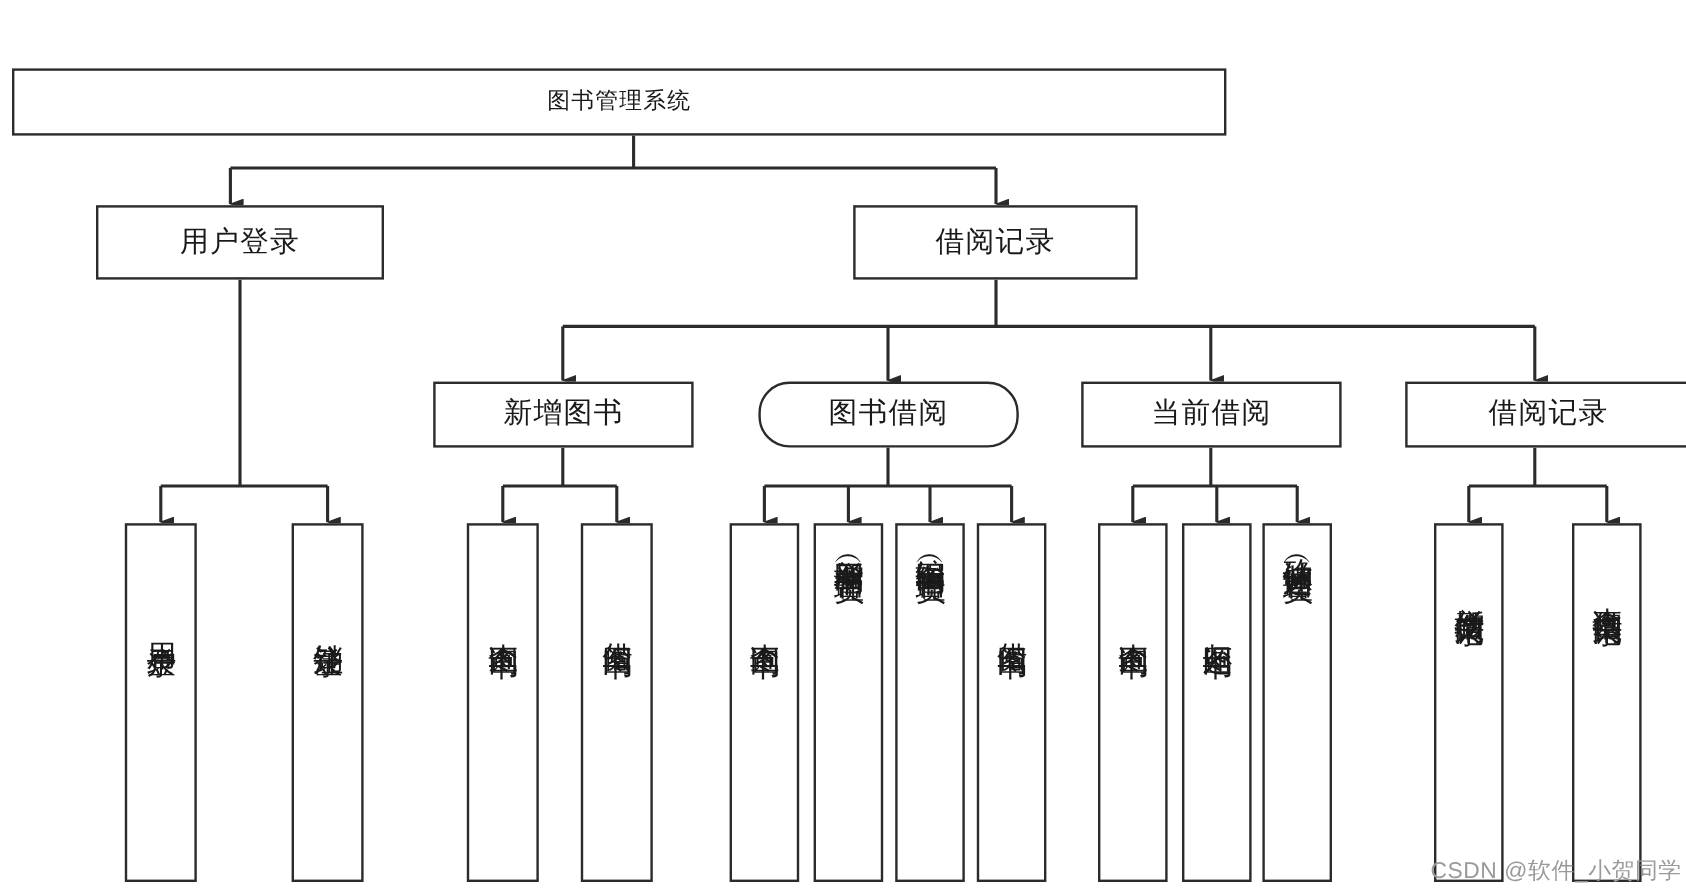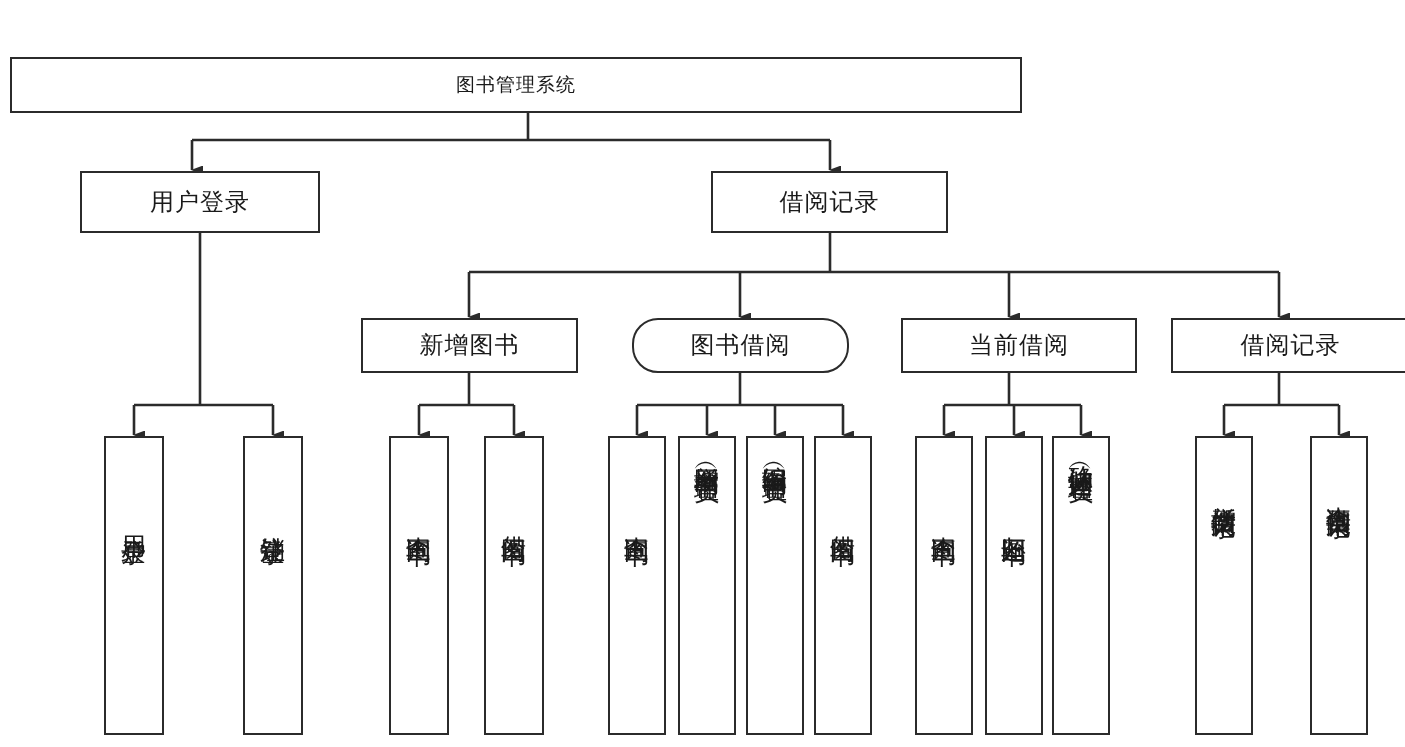--- a/index.html
+++ b/index.html
@@ -131,21 +131,21 @@
         <span>借阅记录</span>
       </div>
     </div>
   <div id="level3-container">
       <div class="node h-node" style="left: 361px; top: 318px; width: 217px; height: 55px;">
         <span>新增图书</span>
       </div>
       <div class="node h-node" style="left: 632px; top: 318px; width: 217px; height: 55px; border-radius: 26px;">
         <span>图书借阅</span>
       </div>
-      <div class="node h-node" style="left: 901px; top: 318px; width: 236px; height: 55px;">
+      <div class="node h-node" style="left: 901px; top: 318px; width: 217px; height: 55px;">
         <span>当前借阅</span>
       </div>
       <div class="node h-node" style="left: 1171px; top: 318px; width: 239px; height: 55px;">
         <span>借阅记录</span>
       </div>
     </div>
   <div id="leaves-container">
       <div class="node v-node" style="left: 104px; top: 436px; width: 60px; height: 299px; padding-top: 78px;">
         <span class="vtext">用户登录</span>
       </div>
@@ -180,14 +180,15 @@
         <span class="vtext">确认归还（管理员）</span>
       </div>
       <div class="node v-node" style="left: 1195px; top: 436px; width: 58px; height: 299px; padding-top: 48px;">
         <span class="vtext">新增借阅记录</span>
       </div>
       <div class="node v-node" style="left: 1310px; top: 436px; width: 58px; height: 299px; padding-top: 48px;">
         <span class="vtext">查询借阅记录</span>
       </div>
     </div>
 
+  <div class="watermark">CSDN @软件_小贺同学</div>
 
 </div>
 
 </body></html>

